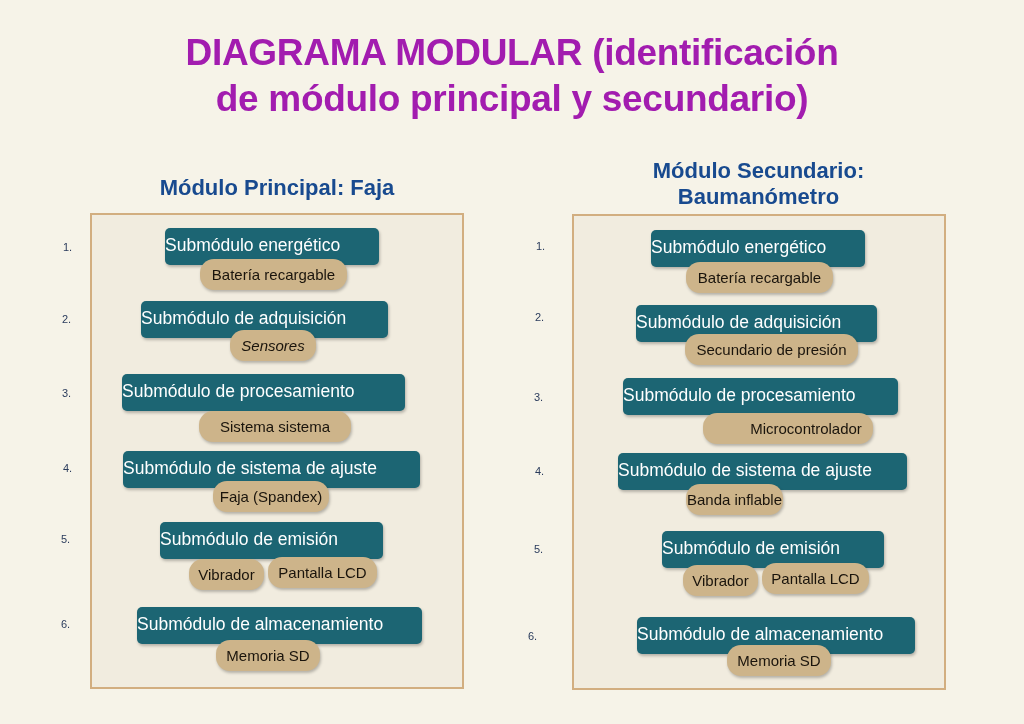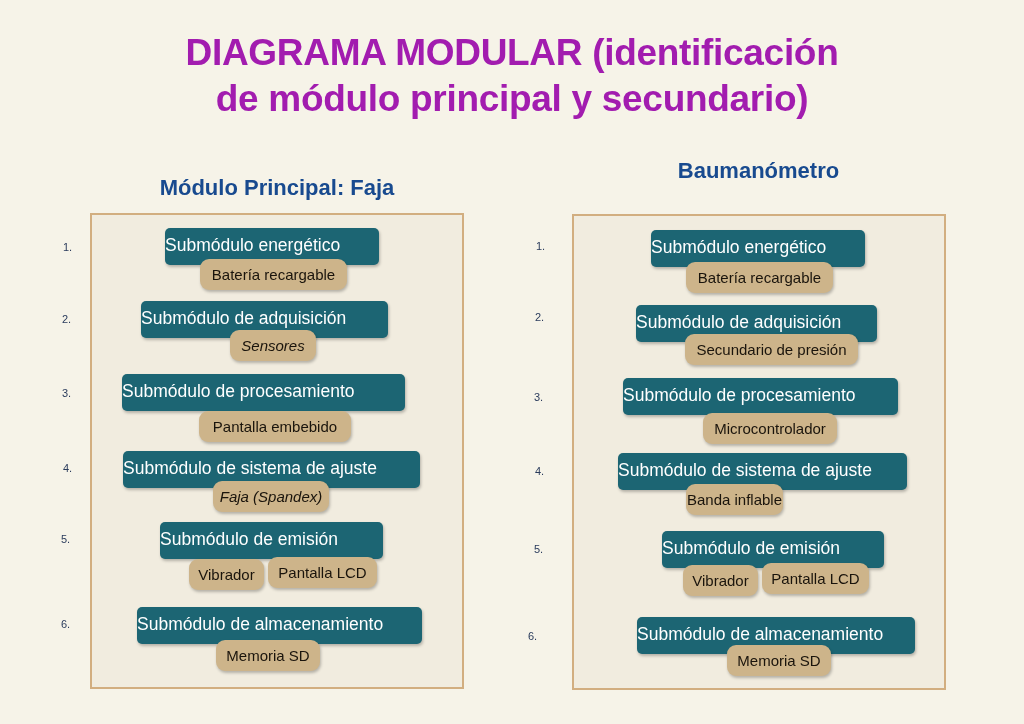--- a/index.html
+++ b/index.html
@@ -20,21 +20,21 @@
   }
   .num {
     position:absolute; font-size:11px; color:#2a3b5c;
   }
   .sub {
     position:absolute; background:#1c6573; color:#ffffff; border-radius:5px;
     font-size:17.5px; height:37px; line-height:35px; white-space:nowrap;
     box-shadow:1px 2px 3px rgba(0,0,0,0.25);
   }
   .tag {
-    position:absolute; background:#cdb48a; color:#1a140c; border-radius:9px;
+    position:absolute; background:#cdb48a; color:#1a140c; border-radius:14px;
     font-size:15px; height:31px; line-height:31px; text-align:center; white-space:nowrap;
     box-shadow:1px 2px 3px rgba(0,0,0,0.25);
   }
 </style>
 </head>
 <body>
 
 <div class="title">
   <div>DIAGRAMA MODULAR (identificación</div>
   <div>de módulo principal y secundario)</div>
@@ -46,51 +46,52 @@
 <span class="num" style="left:63px; top:241px;">1.</span>
 <div class="sub" style="left:165px; top:228px; width:214px;">Submódulo energético</div>
 <div class="tag" style="left:200px; top:259px; width:147px;">Batería recargable</div>
 
 <span class="num" style="left:62px; top:313px;">2.</span>
 <div class="sub" style="left:141px; top:301px; width:247px;">Submódulo de adquisición</div>
 <div class="tag" style="left:230px; top:330px; width:86px;font-style:italic;">Sensores</div>
 
 <span class="num" style="left:62px; top:387px;">3.</span>
 <div class="sub" style="left:122px; top:374px; width:283px;">Submódulo de procesamiento</div>
-<div class="tag" style="left:199px; top:411px; width:152px;">Pantalla embebido</div>
+<div class="tag" style="left:199px; top:411px; width:152px;">Sistema sistema</div>
 
 <span class="num" style="left:63px; top:462px;">4.</span>
 <div class="sub" style="left:123px; top:451px; width:297px;">Submódulo de sistema de ajuste</div>
-<div class="tag" style="left:213px; top:481px; width:116px;font-style:italic;">Faja (Spandex)</div>
+<div class="tag" style="left:213px; top:481px; width:116px;">Faja (Spandex)</div>
 
 <span class="num" style="left:61px; top:533px;">5.</span>
 <div class="sub" style="left:160px; top:522px; width:223px;">Submódulo de emisión</div>
 <div class="tag" style="left:189px; top:559px; width:75px;">Vibrador</div>
 <div class="tag" style="left:268px; top:557px; width:109px;">Pantalla LCD</div>
 
 <span class="num" style="left:61px; top:618px;">6.</span>
 <div class="sub" style="left:137px; top:607px; width:285px;">Submódulo de almacenamiento</div>
 <div class="tag" style="left:216px; top:640px; width:104px;">Memoria SD</div>
 
 <div class="col-title" style="left:572px; top:158px; width:373px;">
+  <div>Módulo Secundario:</div>
   <div>Baumanómetro</div>
 </div>
 <div class="panel" style="left:572px; top:214px; width:374px; height:476px;"></div>
 
 <span class="num" style="left:536px; top:240px;">1.</span>
 <div class="sub" style="left:651px; top:230px; width:214px;">Submódulo energético</div>
 <div class="tag" style="left:686px; top:262px; width:147px;">Batería recargable</div>
 
 <span class="num" style="left:535px; top:311px;">2.</span>
 <div class="sub" style="left:636px; top:305px; width:241px;">Submódulo de adquisición</div>
 <div class="tag" style="left:685px; top:334px; width:173px;">Secundario de presión</div>
 
 <span class="num" style="left:534px; top:391px;">3.</span>
 <div class="sub" style="left:623px; top:378px; width:275px;">Submódulo de procesamiento</div>
-<div class="tag" style="left:703px; top:413px; width:134px;">Microcontrolador</div>
+<div class="tag" style="left:703px; top:413px; width:134px;padding-left:36px;">Microcontrolador</div>
 
 <span class="num" style="left:535px; top:465px;">4.</span>
 <div class="sub" style="left:618px; top:453px; width:289px;">Submódulo de sistema de ajuste</div>
 <div class="tag" style="left:686px; top:484px; width:97px;">Banda inflable</div>
 
 <span class="num" style="left:534px; top:543px;">5.</span>
 <div class="sub" style="left:662px; top:531px; width:222px;">Submódulo de emisión</div>
 <div class="tag" style="left:683px; top:565px; width:75px;">Vibrador</div>
 <div class="tag" style="left:762px; top:563px; width:107px;">Pantalla LCD</div>
 

